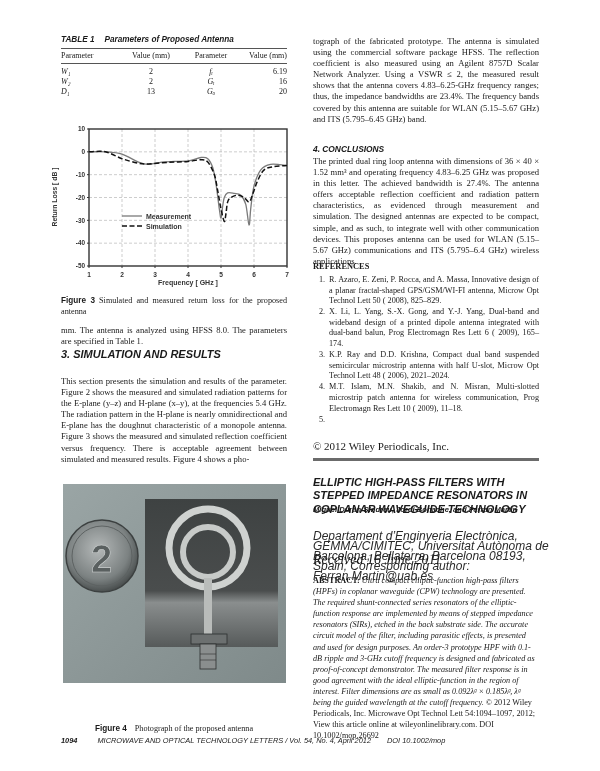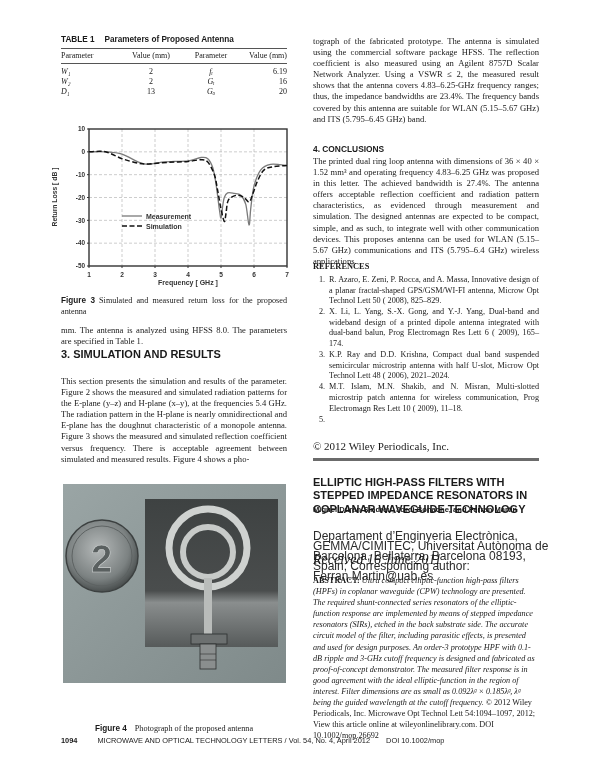--- a/index.html
+++ b/index.html
@@ -1,19 +1,19 @@
 <!DOCTYPE html>
 <html><head>
 <meta charset="utf-8">
 <style>
   html, body { margin: 0; padding: 0; background: #ffffff; }
   body { width: 600px; height: 771px; position: relative; overflow: hidden;
          font-family: "Liberation Serif", serif; color: #1a1a1a; }
   .abs { position: absolute; }
-  .sans { font-family: "Liberation Sans", sans-serif; }
+  .sans { font-family: "Liberation Sans", sans-serif; font-style: italic; }
   .body-text { font-size: 8.6px; line-height: 11.1px; text-align: justify; }
 
   
   #table-title { left: 61px; top: 35px; font-size: 8.2px; font-weight: bold; }
   #table-title .lbl { margin-right: 10px; }
   #param-table { left: 61px; top: 48px; width: 226px; border-collapse: collapse;
                  font-size: 8px; }
   #param-table th { font-weight: normal; padding: 2px 0 3px; border-top: 1.5px solid #555;
                     border-bottom: 1px solid #555; }
   #param-table td { padding: 0; line-height: 10.2px; }

